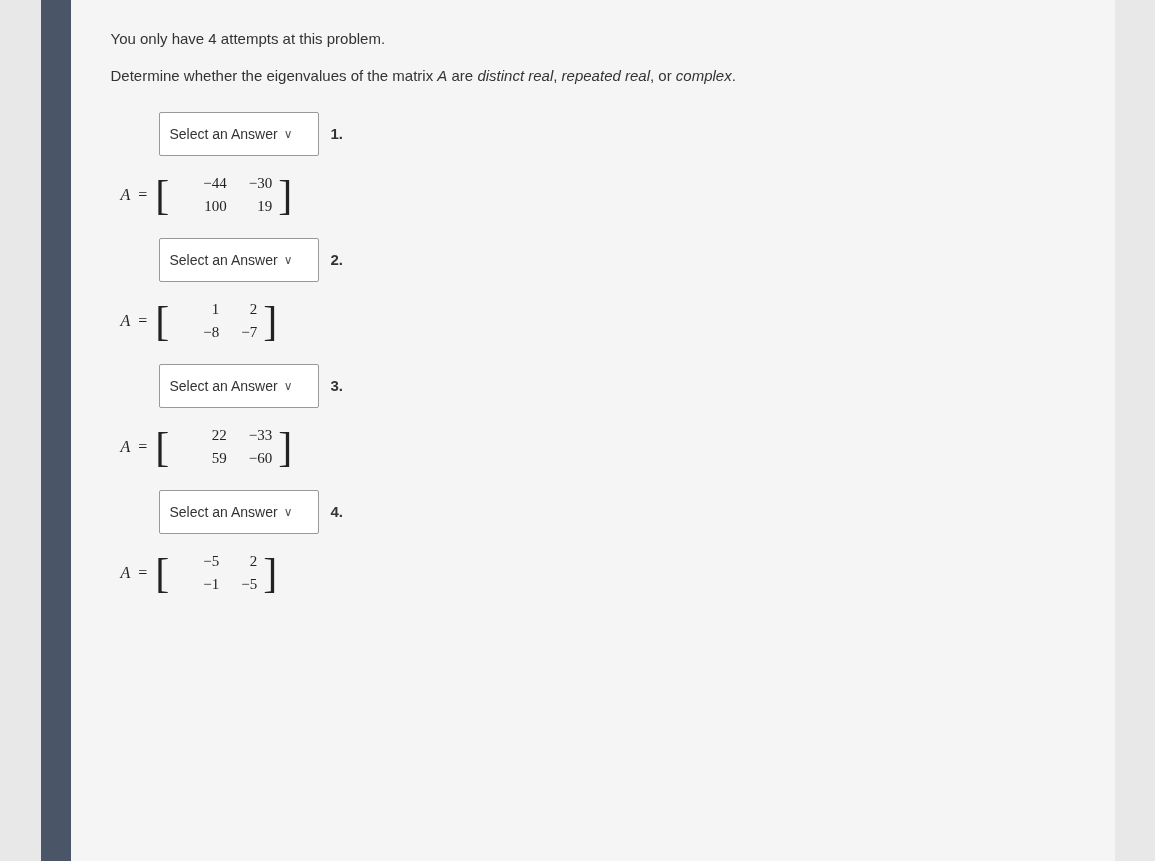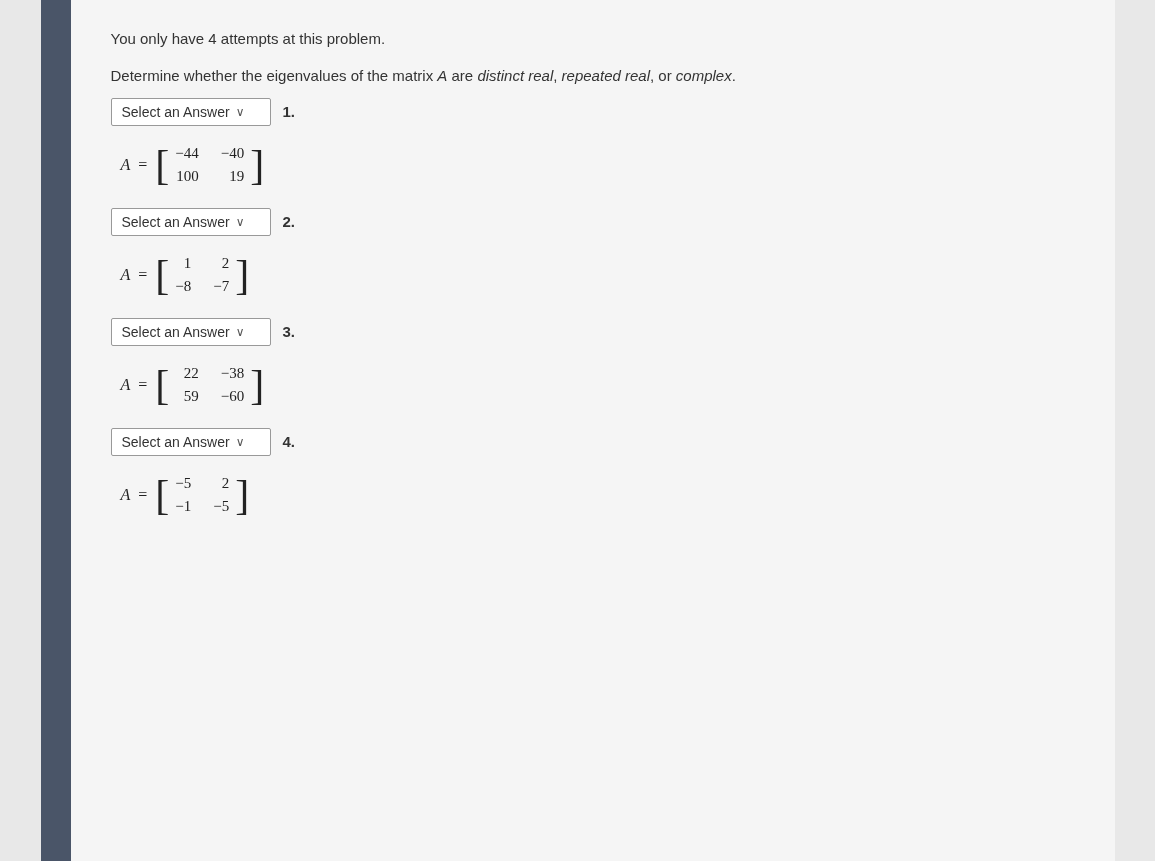--- a/index.html
+++ b/index.html
@@ -39,21 +39,21 @@
       font-family: Arial, sans-serif;
       font-size: 15px;
       color: #333;
       margin-bottom: 18px;
     }
 
     .instruction-text {
       font-family: Arial, sans-serif;
       font-size: 15px;
       color: #333;
-      margin-bottom: 10px;
+      margin-bottom: 24px;
       line-height: 1.5;
     }
 
     .instruction-text em {
       font-style: italic;
     }
 
     .problem-block {
       margin-bottom: 20px;
     }
@@ -64,27 +64,28 @@
       gap: 12px;
       margin-bottom: 16px;
     }
 
     .select-dropdown {
       display: inline-flex;
       align-items: center;
       gap: 6px;
       border: 1px solid #999;
       background: #fff;
-      padding: 5px 10px;
+      padding: 13px 10px;
       font-family: Arial, sans-serif;
       font-size: 14px;
       color: #333;
       cursor: pointer;
       border-radius: 2px;
       min-width: 160px;
+      margin-left: 48px;
     }
 
     .select-dropdown .chevron {
       font-size: 12px;
       color: #555;
     }
 
     .problem-number {
       font-family: Arial, sans-serif;
       font-size: 15px;
@@ -139,20 +140,21 @@
 
     .matrix-grid {
       display: grid;
       gap: 0px 18px;
       font-size: 15px;
       color: #222;
     }
 
     .matrix-grid.cols2 {
       grid-template-columns: 1fr 1fr;
+      margin-left: 28px;
     }
 
     .matrix-cell {
       text-align: right;
       padding: 3px 2px;
       font-family: Georgia, serif;
       font-size: 15px;
     }
   </style>
 </head>
@@ -177,21 +179,21 @@
         <span class="problem-number">1.</span>
       </div>
       <div class="matrix-block">
         <div class="matrix-equation">
           <span class="matrix-label">A</span>
           <span class="equals">=</span>
           <div class="matrix-wrapper">
             <span class="matrix-bracket-left">[</span>
             <div class="matrix-grid cols2">
               <span class="matrix-cell">−44</span>
-              <span class="matrix-cell">−40</span>
+              <span class="matrix-cell">−30</span>
               <span class="matrix-cell">100</span>
               <span class="matrix-cell">19</span>
             </div>
             <span class="matrix-bracket-right">]</span>
           </div>
         </div>
       </div>
     </div>
 
     <div class="problem-block">
@@ -229,21 +231,21 @@
         <span class="problem-number">3.</span>
       </div>
       <div class="matrix-block">
         <div class="matrix-equation">
           <span class="matrix-label">A</span>
           <span class="equals">=</span>
           <div class="matrix-wrapper">
             <span class="matrix-bracket-left">[</span>
             <div class="matrix-grid cols2">
               <span class="matrix-cell">22</span>
-              <span class="matrix-cell">−38</span>
+              <span class="matrix-cell">−33</span>
               <span class="matrix-cell">59</span>
               <span class="matrix-cell">−60</span>
             </div>
             <span class="matrix-bracket-right">]</span>
           </div>
         </div>
       </div>
     </div>
 
     <div class="problem-block">

